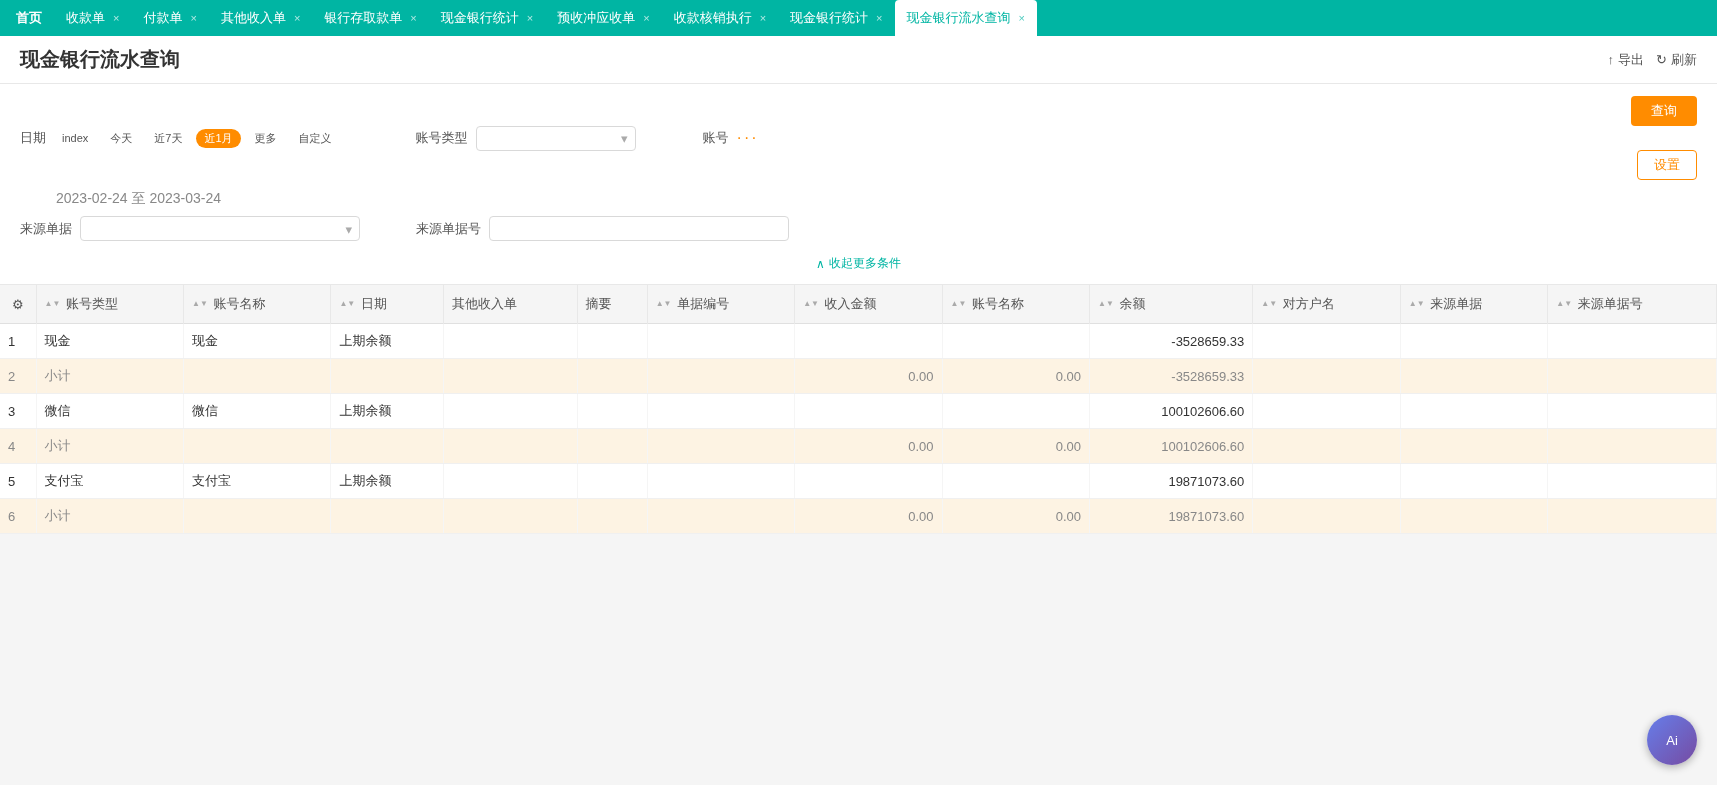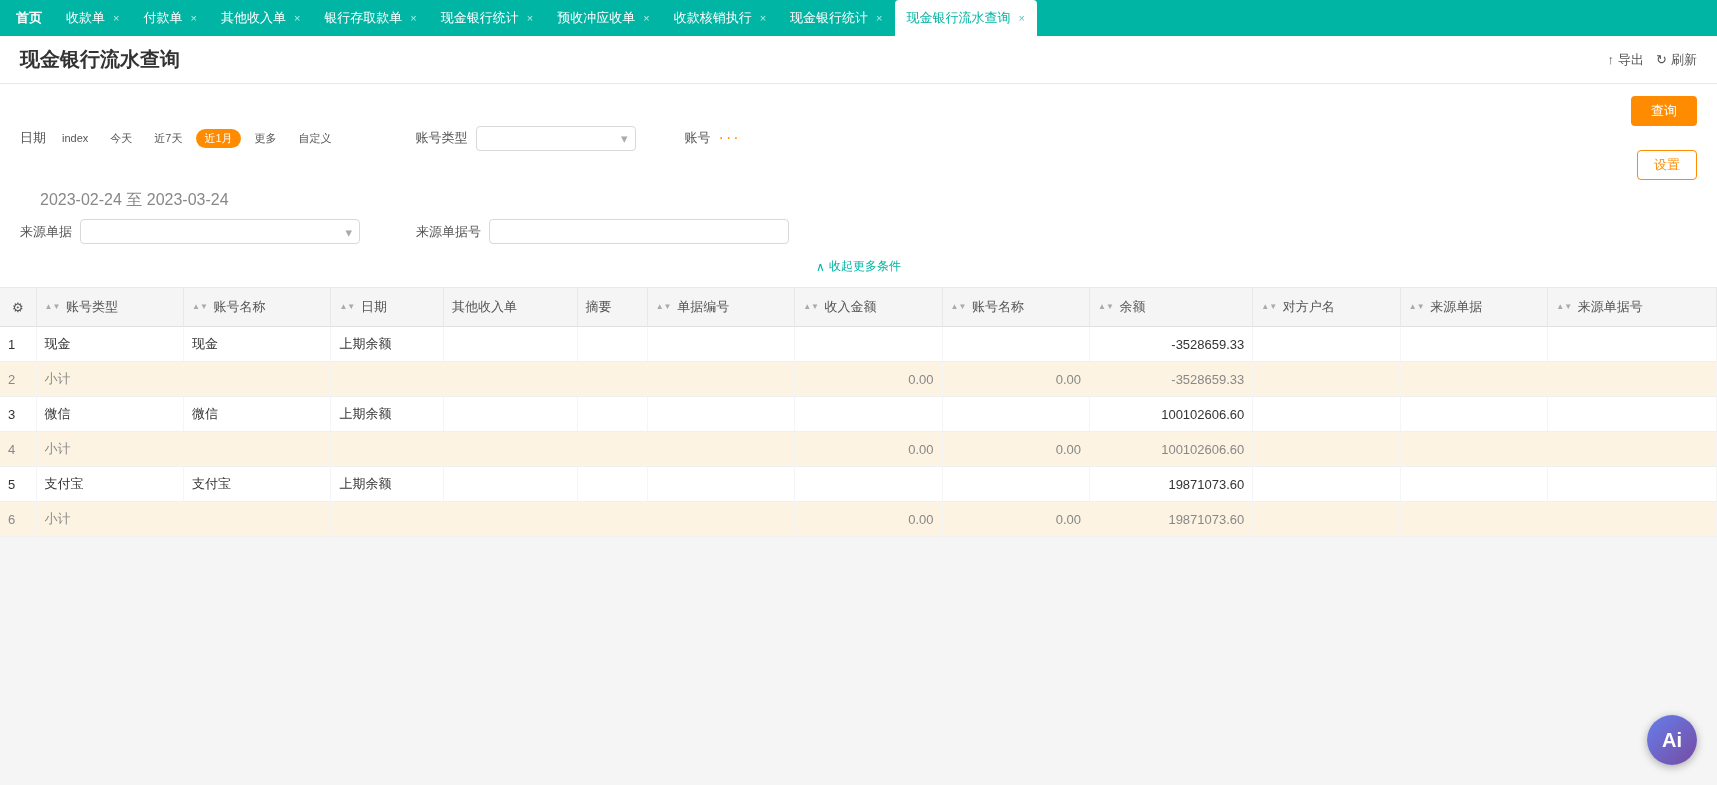--- a/index.html
+++ b/index.html
@@ -219,22 +219,22 @@
       right: 20px;
       bottom: 20px;
       background: linear-gradient(135deg, #667eea, #764ba2);
       color: white;
       border-radius: 50%;
       width: 50px;
       height: 50px;
       display: flex;
       align-items: center;
       justify-content: center;
-      font-size: 20px;
-      font-weight: bold;
+      font-size: 13px;
+      font-weight: normal;
       cursor: pointer;
       box-shadow: 0 2px 8px rgba(0,0,0,0.3);
     }
     .filter-item {
       display: flex;
       align-items: center;
       gap: 8px;
       flex-wrap: wrap;
     }
   </style>
@@ -312,32 +312,32 @@
 
     <div class="filter-item" style="margin-left: 60px;">
       <span class="filter-label">账号类型</span>
       <div class="select-wrapper">
         <select class="filter-select">
           <option value=""></option>
         </select>
       </div>
     </div>
 
-    <div class="filter-item" style="margin-left: 33px;">
+    <div class="filter-item" style="margin-left: 51px;">
       <span class="filter-label">账号</span>
       <span class="dots-btn">···</span>
     </div>
 
     <div style="margin-left: auto; display: flex; flex-direction: column; gap: 24px; align-items: flex-end;">
       <button class="btn-query">查询</button>
       <button class="btn-settings">设置</button>
     </div>
   </div>
 
-  <div style="color: #888; font-size: 16px; margin-left: 20px; margin-bottom: 8px;">2023-02-24 至 2023-03-24</div>
+  <div style="color: #888; font-size: 14px; margin-left: 36px; margin-bottom: 8px;">2023-02-24 至 2023-03-24</div>
 
   <div class="filter-row">
 
     <div class="filter-item">
       <span class="filter-label">来源单据</span>
       <div class="select-wrapper">
         <select class="filter-select" style="min-width: 280px;">
           <option value=""></option>
         </select>
       </div>

